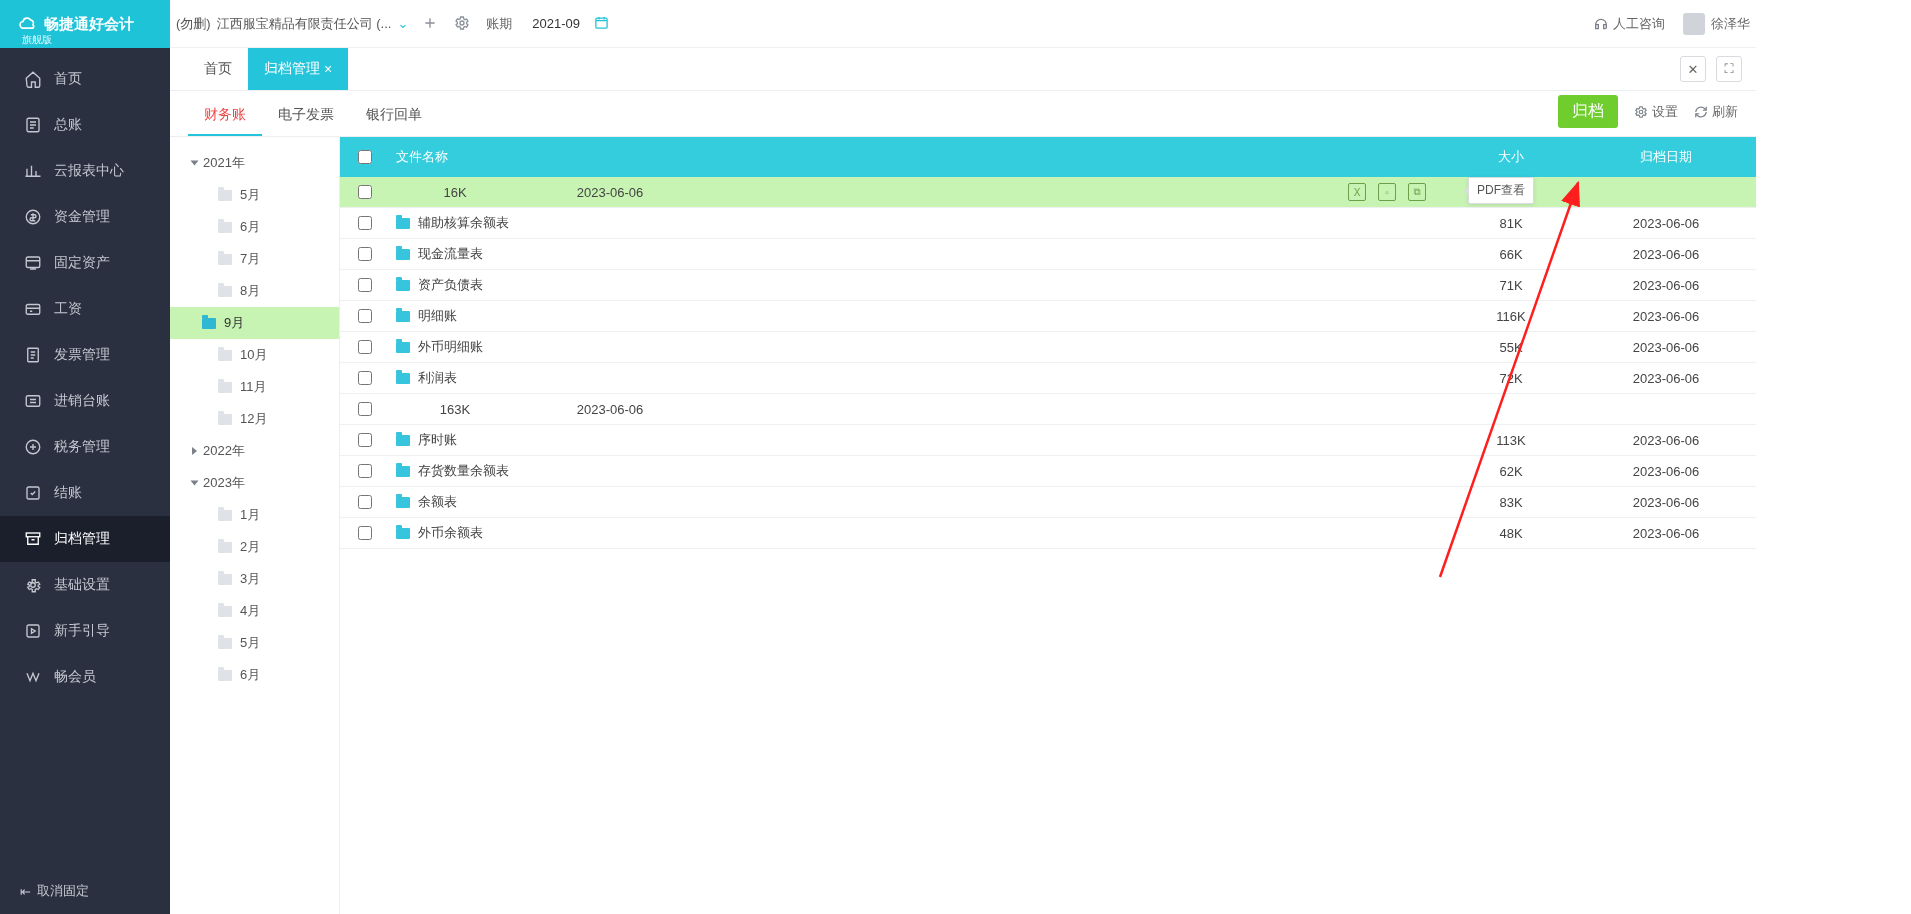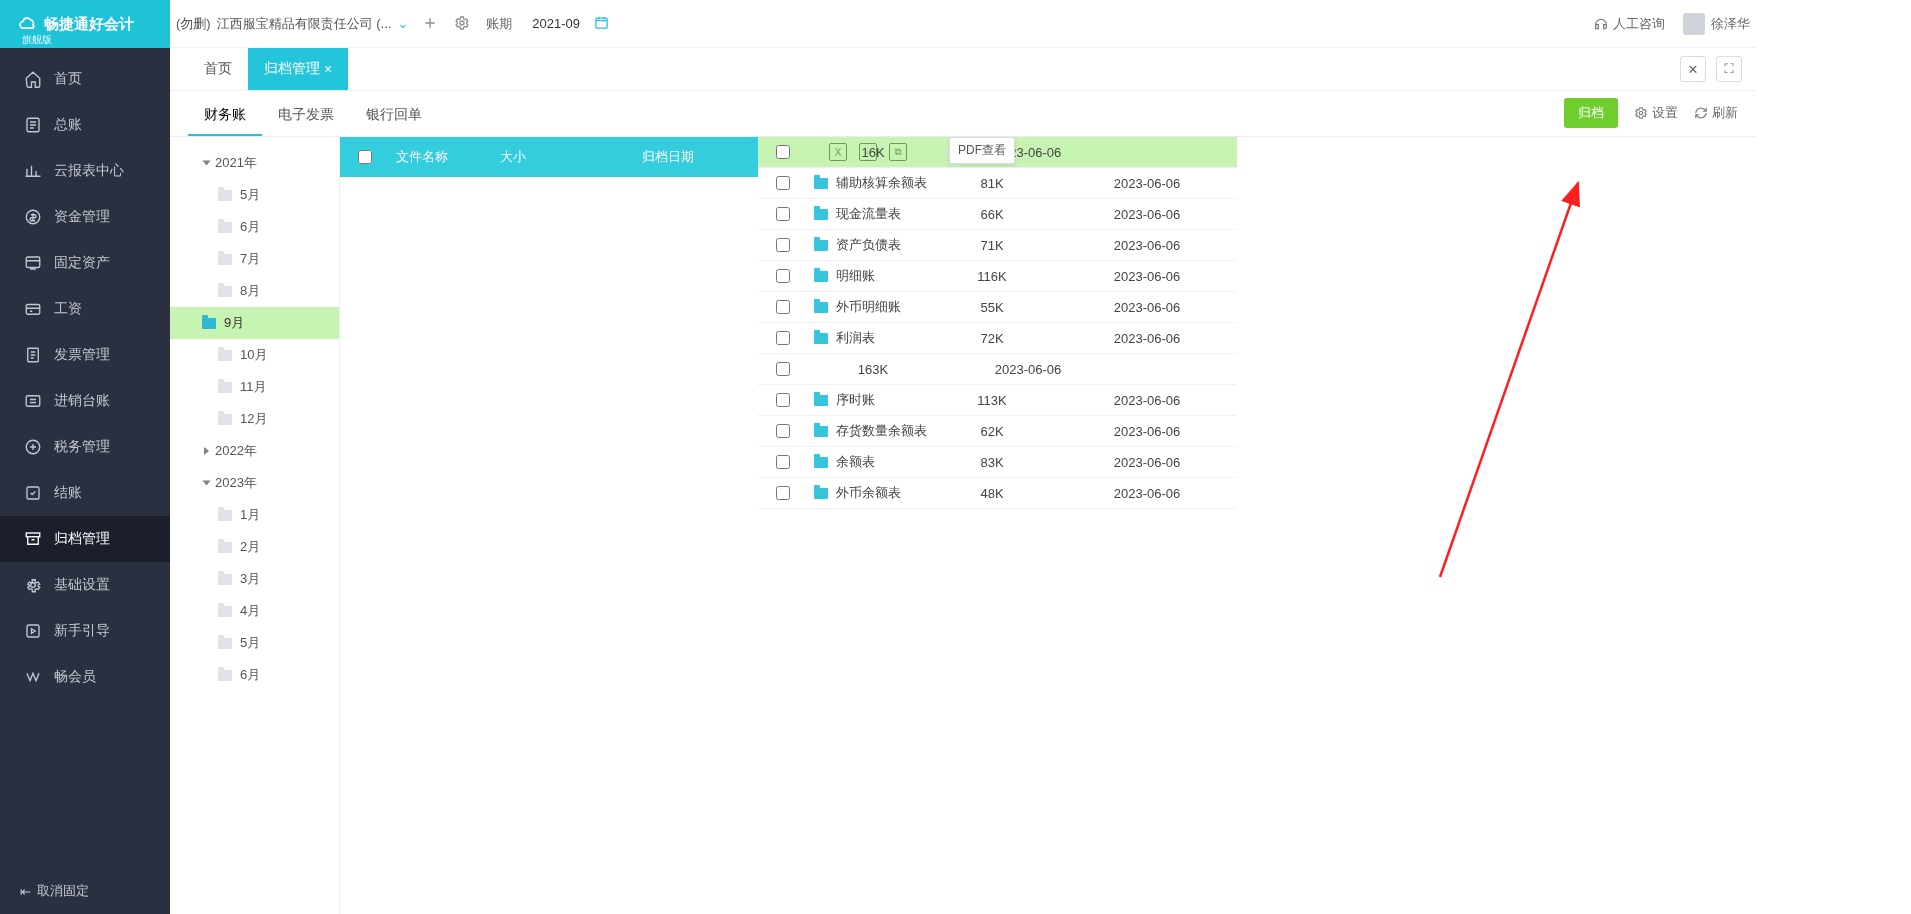--- a/index.html
+++ b/index.html
@@ -24,35 +24,35 @@
 .avatar{width:22px;height:22px;background:#d0d4da;border-radius:3px;display:inline-block;}
 .tabs{height:42px;display:flex;align-items:center;padding-left:18px;gap:4px;position:relative;}
 .tab{padding:0 16px;height:42px;display:flex;align-items:center;color:#555;cursor:pointer;font-size:14px;}
 .tab.active{background:#24c4da;color:#fff;}
 .tab .close{margin-left:4px;}
 .tabs-right{margin-left:auto;display:flex;align-items:center;gap:10px;padding-right:14px;}
 .squarebtn{width:26px;height:26px;border:1px solid #d8dbe0;border-radius:3px;display:flex;align-items:center;justify-content:center;color:#666;cursor:pointer;}
 .content{flex:1;display:flex;flex-direction:column;border-top:1px solid #eceef1;}
 .subtabs-row{height:46px;display:flex;align-items:flex-end;padding:0 18px;border-bottom:1px solid #eceef1;}
 .subtab{padding:10px 16px;color:#555;cursor:pointer;font-size:14px;}
-.subtab.active{color:#000000;border-bottom:2px solid #24c4da;}
+.subtab.active{color:#ef4444;border-bottom:2px solid #24c4da;}
 .subtabs-right{margin-left:auto;display:flex;align-items:center;gap:16px;padding-bottom:8px;}
-.btn-primary{background:#6fce2d;color:#fff;border:none;padding:6px 14px;border-radius:3px;cursor:pointer;font-size:13px;}
+.btn-primary{background:#6fce2d;color:#fff;border:none;padding:6px 14px;border-radius:3px;cursor:pointer;font-size:16px;}
 .link-btn{color:#666;cursor:pointer;display:flex;align-items:center;gap:4px;}
 .body{flex:1;display:flex;}
 .tree{width:170px;border-right:1px solid #eceef1;padding-top:10px;font-size:13px;color:#555;}
-.tree-year{display:flex;align-items:center;height:32px;padding-left:22px;gap:6px;cursor:pointer;margin-left:12px;}
+.tree-year{display:flex;align-items:center;height:32px;padding-left:22px;gap:6px;cursor:pointer;}
 .tree-year .tri{width:0;height:0;border-left:5px solid #7a7f88;border-top:4px solid transparent;border-bottom:4px solid transparent;transition:.15s;}
 .tree-year.open .tri{transform:rotate(90deg);}
 .tree-month{display:flex;align-items:center;height:32px;padding-left:48px;gap:8px;cursor:pointer;}
 .tree-month.active{background:#c7f3b3;color:#333;padding-left:32px;}
 .folder-ico{width:14px;height:11px;background:#dfe3e8;border-radius:1px;position:relative;display:inline-block;}
 .folder-ico::before{content:"";position:absolute;top:-3px;left:0;width:6px;height:3px;background:#dfe3e8;border-radius:1px 1px 0 0;}
 .tree-month.active .folder-ico,.tree-month.active .folder-ico::before{background:#2fb8d4;}
-.table-wrap{flex:1;display:flex;flex-direction:row;position:relative;}
+.table-wrap{flex:1;display:flex;flex-direction:column;position:relative;}
 .thead{height:40px;background:#33cddd;color:#fff;display:flex;align-items:center;font-size:13px;}
 .th-check{width:50px;display:flex;justify-content:center;}
 .th-name{flex:1;padding-left:6px;}
 .th-size{width:130px;text-align:center;}
 .th-date{width:180px;text-align:center;}
 .trow{height:31px;display:flex;align-items:center;border-bottom:1px solid #eef0f2;font-size:13px;color:#444;position:relative;}
 .trow.hover{background:#c7f3b3;}
 .td-check{width:50px;display:flex;justify-content:center;}
 .td-name{flex:1;display:flex;align-items:center;gap:8px;padding-left:6px;}
 .td-size{width:130px;text-align:center;}

